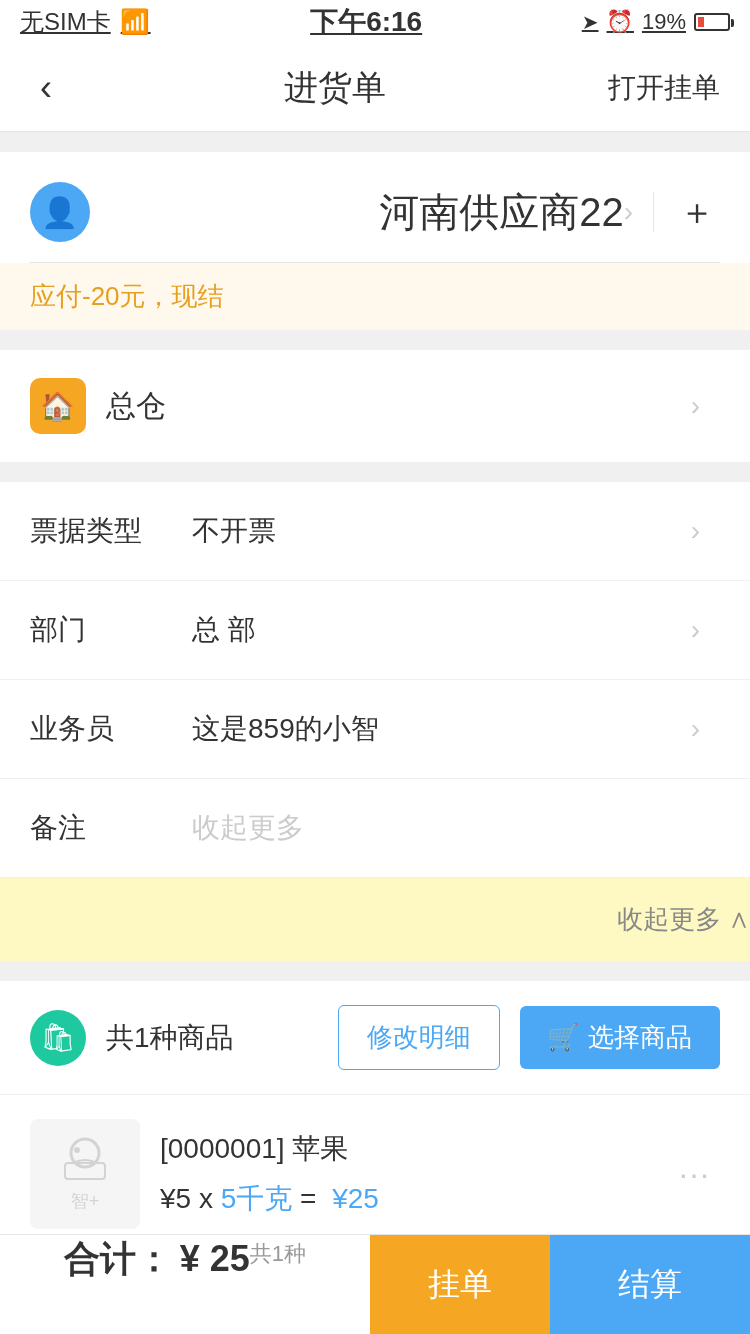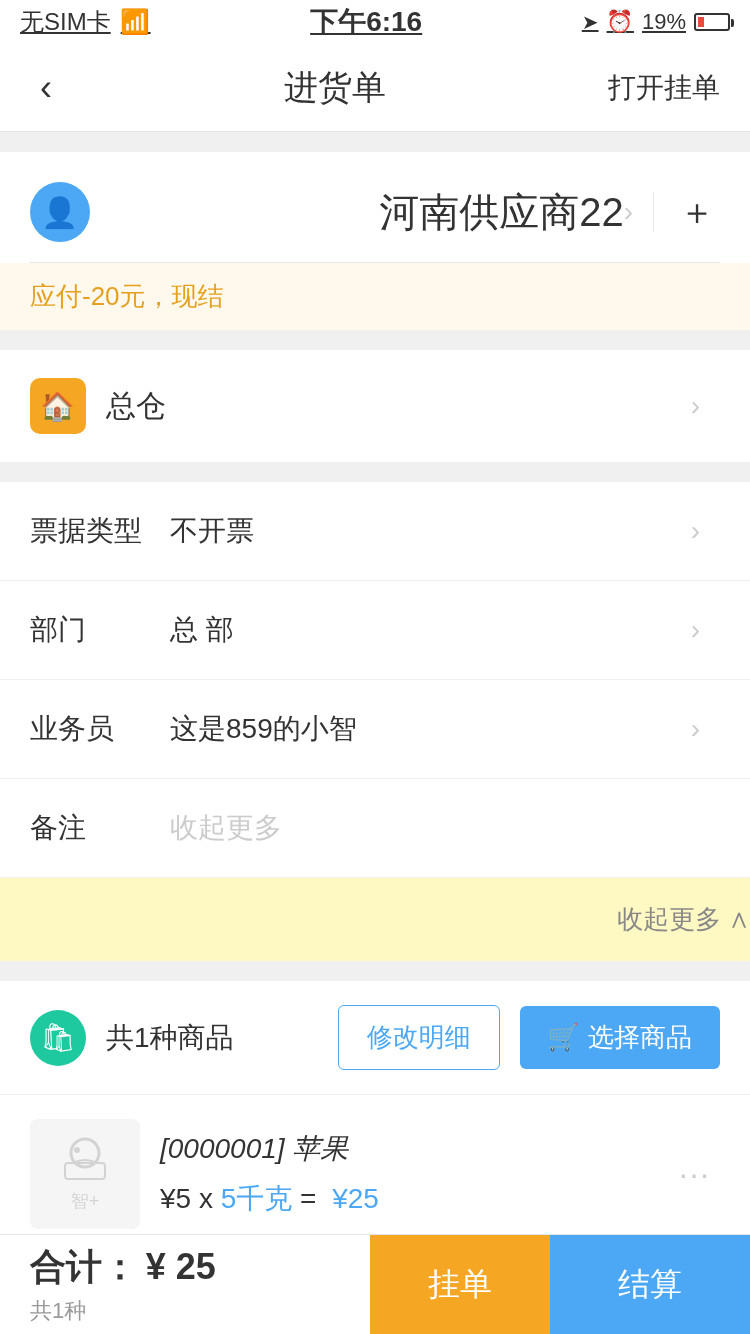--- a/index.html
+++ b/index.html
@@ -125,20 +125,21 @@
     
     .form-card {
       background: #fff;
       margin-top: 0;
     }
     .form-row {
       display: flex;
       align-items: center;
       padding: 30px 30px;
       border-bottom: 1px solid #f0f0f0;
+      gap: 22px;
     }
     .form-label {
       font-size: 28px; color: #333;
       width: 120px; flex-shrink: 0;
     }
     .form-value {
       flex: 1; font-size: 28px; color: #333;
       padding-left: 20px;
     }
     .form-row-notes .form-value {
@@ -205,42 +206,41 @@
       border-radius: 8px;
       display: flex; align-items: center; justify-content: center;
       flex-shrink: 0;
       overflow: hidden;
     }
     .product-thumb-inner {
       display: flex; flex-direction: column; align-items: center; justify-content: center;
       opacity: 0.3;
     }
     .product-info { flex: 1; }
-    .product-name { font-size: 28px; color: #333; margin-bottom: 12px; font-style: italic; }
+    .product-name { font-size: 28px; color: #333; margin-bottom: 12px; }
     .product-price { font-size: 28px; color: #333; }
     .product-price span.highlight { color: #4ca8f5; }
     .product-price span.price-result { color: #4ca8f5; margin-left: 8px; }
     .product-more {
       color: #ccc; font-size: 32px; cursor: pointer; padding: 10px;
     }
 
     
     .bottom-bar {
       position: fixed;
       bottom: 0; left: 0;
       width: 750px;
       height: 100px;
       display: flex;
       background: #fff;
       border-top: 1px solid #e5e5e5;
     }
     .bottom-total {
       flex: 1;
       display: flex;
-      flex-direction: column;
       justify-content: center;
       padding: 0 30px;
     }
     .total-main { font-size: 28px; color: #333; }
     .total-main span { font-size: 36px; font-weight: 600; }
     .total-sub { font-size: 22px; color: #999; margin-top: 4px; }
     .btn-hang {
       width: 180px;
       background: #f5a623;
       color: #fff;

